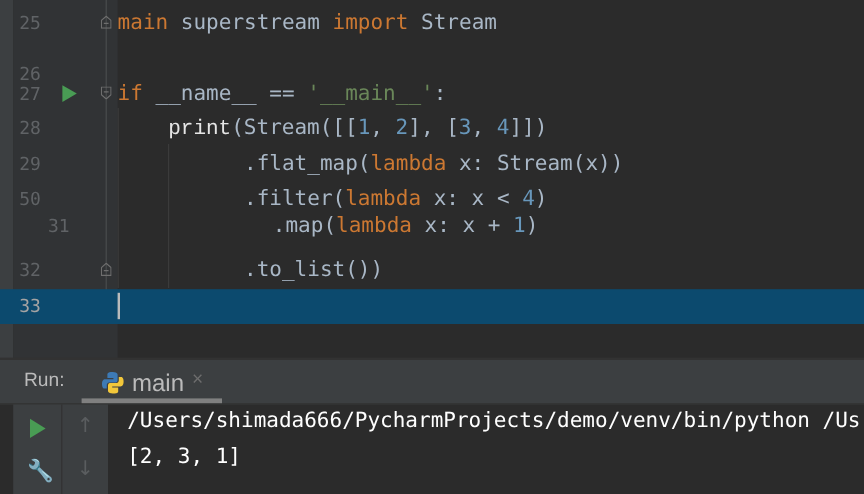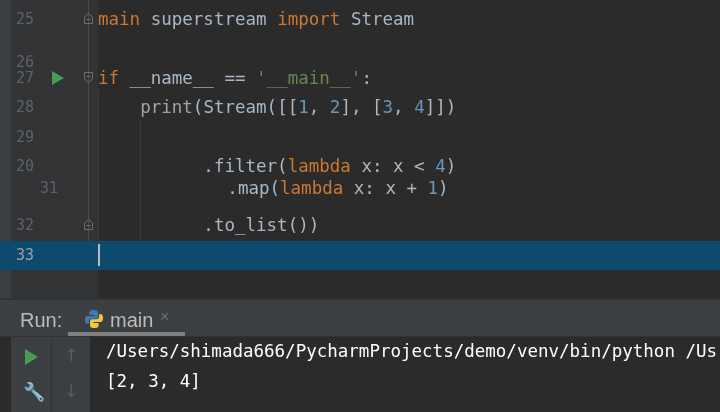--- a/index.html
+++ b/index.html
@@ -10,29 +10,29 @@
   .gutter { position:absolute; left:11px; top:0; width:87px; height:300px; background:#313335; }
   .gutter-line { position:absolute; left:88px; top:0; width:1px; height:270px; background:#4a4c4e; }
   .line { position:absolute; left:0; width:720px; height:29.5px; }
   .line.current { background:#0c4a6e; }
   .lnum { position:absolute; left:16px; width:24px; text-align:left; font-size:15px; color:#606366; line-height:29.5px; font-family:"DejaVu Sans Mono", monospace; }
   .lnum.cur { color:#a4a3a3; }
   .code { position:absolute; left:98px; font-size:17.5px; line-height:29.5px; color:#a9b7c6; white-space:pre; letter-spacing:0px; }
   .kw { color:#cc7832; }
   .str { color:#6a8759; }
   .num { color:#6897bb; }
-  .bi { color:#a3a3a3; }
+  .bi { color:#e5e5e5;font-family:Liberation Mono, monospace; }
   .run-icon { position:absolute; left:52px; width:0; height:0; border-top:7px solid transparent; border-bottom:7px solid transparent; border-left:12px solid #499c54; }
   .fold { position:absolute; left:84px; width:9px; height:11px; }
   .indent-guide { position:absolute; width:1px; background:#3b3b3b; }
   .caret { position:absolute; left:98px; top:244px; width:2px; height:22px; background:#bbbbbb; }
   .bottom-border { position:absolute; left:0; top:298px; width:720px; height:2px; background:#323232; }
   .toolwin { position:absolute; left:0; top:300px; width:720px; height:112px; background:#2b2b2b; }
   .toolbar { position:absolute; left:0; top:0; width:720px; height:36px; background:#3c3f41; border-bottom:1px solid #323232; }
-  .run-label { position:absolute; left:20px; top:9px; font-family:"Liberation Sans", sans-serif; font-size:20px; color:#bbbbbb; }
+  .run-label { position:absolute; left:20px; top:9px; font-family:"Liberation Sans", sans-serif; font-size:16px; color:#bbbbbb; }
   .tab { position:absolute; left:68px; top:0; width:117px; height:36px; }
   .tab-underline { position:absolute; left:0; bottom:0; width:117px; height:4px; background:#808080; }
   .tab-label { position:absolute; left:42px; top:9px; font-family:"Liberation Sans", sans-serif; font-size:20px; color:#bbbbbb; }
   .tab-close { position:absolute; left:92px; top:8px; font-family:"Liberation Sans", sans-serif; font-size:16px; color:#6e6e6e; }
   .py-icon { position:absolute; left:16px; top:9px; width:20px; height:20px; }
   .side1 { position:absolute; left:11px; top:37px; width:40px; height:75px; background:#3c3f41; }
   .side2 { position:absolute; left:51px; top:37px; width:38px; height:75px; background:#3c3f41; border-left:1px solid #323232; }
   .side-play { position:absolute; left:14px; top:12px; width:0; height:0; border-top:8px solid transparent; border-bottom:8px solid transparent; border-left:13px solid #499c54; }
   .wrench { position:absolute; left:12px; top:44px; font-size:18px; color:#afb1b3; }
   .arrow { position:absolute; left:12px; font-size:17px; color:#5a5d5f; font-family:"DejaVu Sans", sans-serif; }
@@ -59,23 +59,24 @@
       <div class="line" style="top: 63.5px;">
         <span class="lnum">27</span>
         <span class="code"><span class="kw">if</span><span> __name__ == </span><span class="str">'__main__'</span><span>:</span></span>
       </div>
       <div class="line" style="top: 93px;">
         <span class="lnum">28</span>
         <span class="code"><span>    </span><span class="bi">print</span><span>(Stream([[</span><span class="num">1</span><span>, </span><span class="num">2</span><span>], [</span><span class="num">3</span><span>, </span><span class="num">4</span><span>]])</span></span>
       </div>
       <div class="line" style="top: 122.5px;">
         <span class="lnum">29</span>
+        <span class="code"><span>          .flat_map(</span><span class="kw">lambda</span><span> x: Stream(x))</span></span>
       </div>
       <div class="line" style="top: 152px;">
-        <span class="lnum">20</span>
+        <span class="lnum">50</span>
         <span class="code"><span>          .filter(</span><span class="kw">lambda</span><span> x: x &lt; </span><span class="num">4</span><span>)</span></span>
       </div>
       <div class="line" style="top: 174px; margin-left: 24px;">
         <span class="lnum">31</span>
         <span class="code"><span>          .map(</span><span class="kw">lambda</span><span> x: x + </span><span class="num">1</span><span>)</span></span>
       </div>
       <div class="line" style="top: 211px;">
         <span class="lnum">32</span>
         <span class="code"><span>          .to_list())</span></span>
       </div>
@@ -115,14 +116,14 @@
     </div>
   </div>
   <div class="side1">
     <div class="side-play"></div>
     <span class="wrench">🔧</span>
   </div>
   <div class="side2">
     <span class="arrow" style="top:8px;">↑</span>
     <span class="arrow" style="top:44px;">↓</span>
   </div>
-  <div class="console"><div>/Users/shimada666/PycharmProjects/demo/venv/bin/python /Us</div><div>[2, 3, 4]</div></div>
+  <div class="console"><div>/Users/shimada666/PycharmProjects/demo/venv/bin/python /Us</div><div>[2, 3, 1]</div></div>
 </div>
 
 </body></html>

